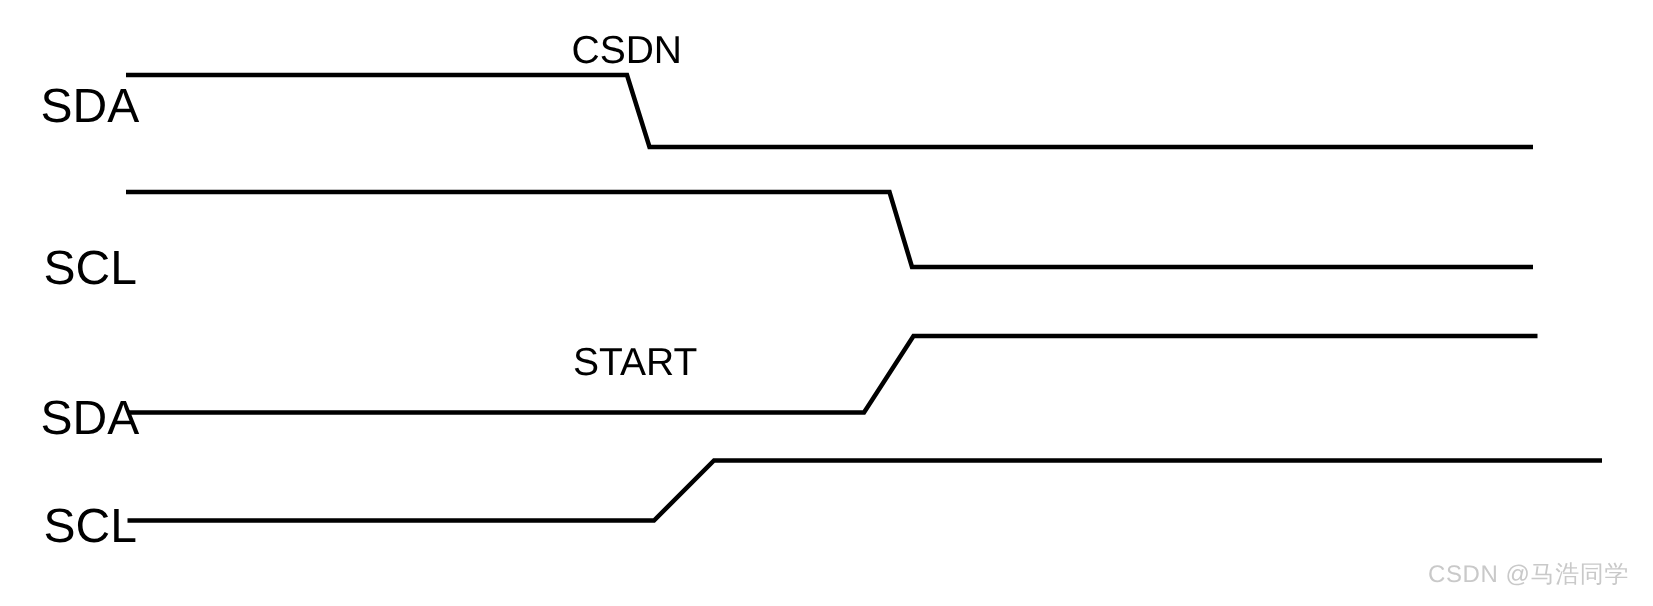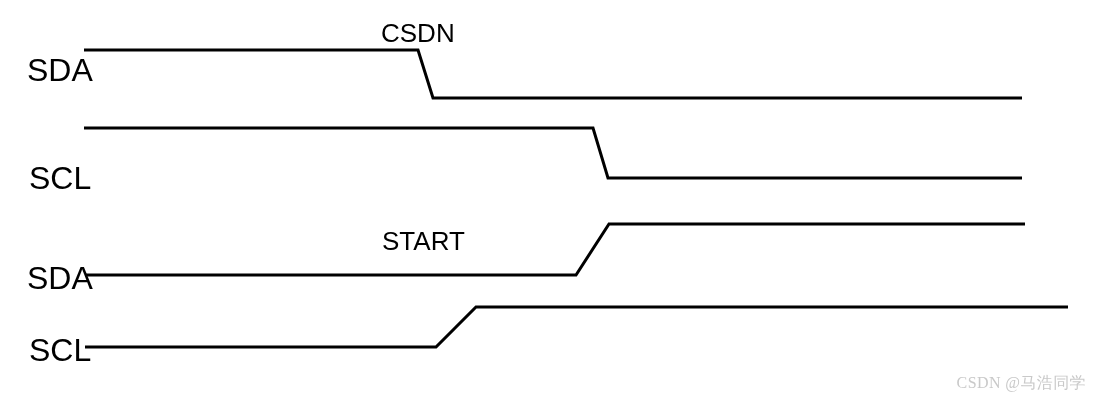--- a/index.html
+++ b/index.html
@@ -39,21 +39,21 @@
     font-family: "Liberation Sans", sans-serif;
     font-size: 26px;
     color: #000000;
     white-space: nowrap;
     line-height: 1;
   }
   #watermark {
     position: absolute;
     right: 16px;
     bottom: 10px;
-    font-family: Liberation Serif, serif;
+    font-family: Liberation Sans, sans-serif;
     font-size: 16px;
     color: #c9c9c9;
     white-space: nowrap;
     letter-spacing: 0.4px;
     user-select: none;
   }
 </style>
 </head>
 <body>
 

